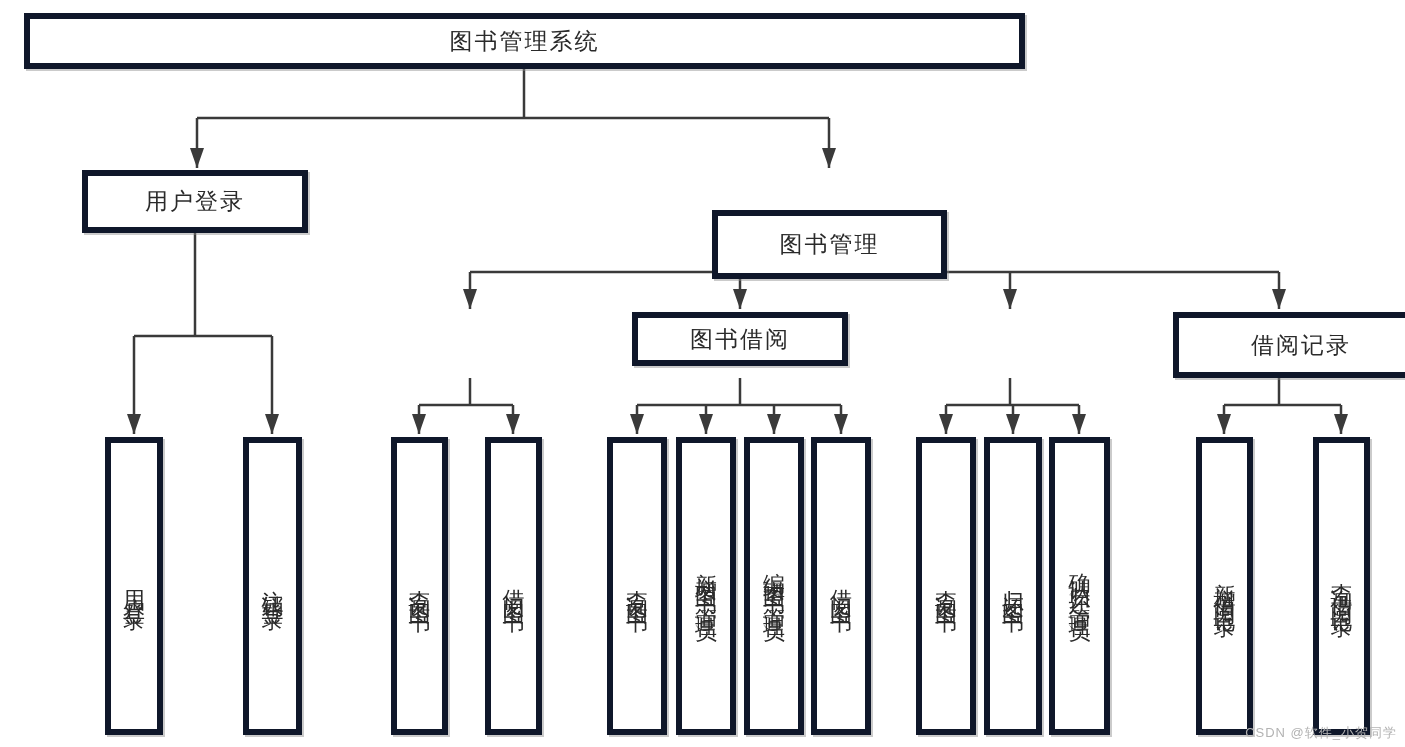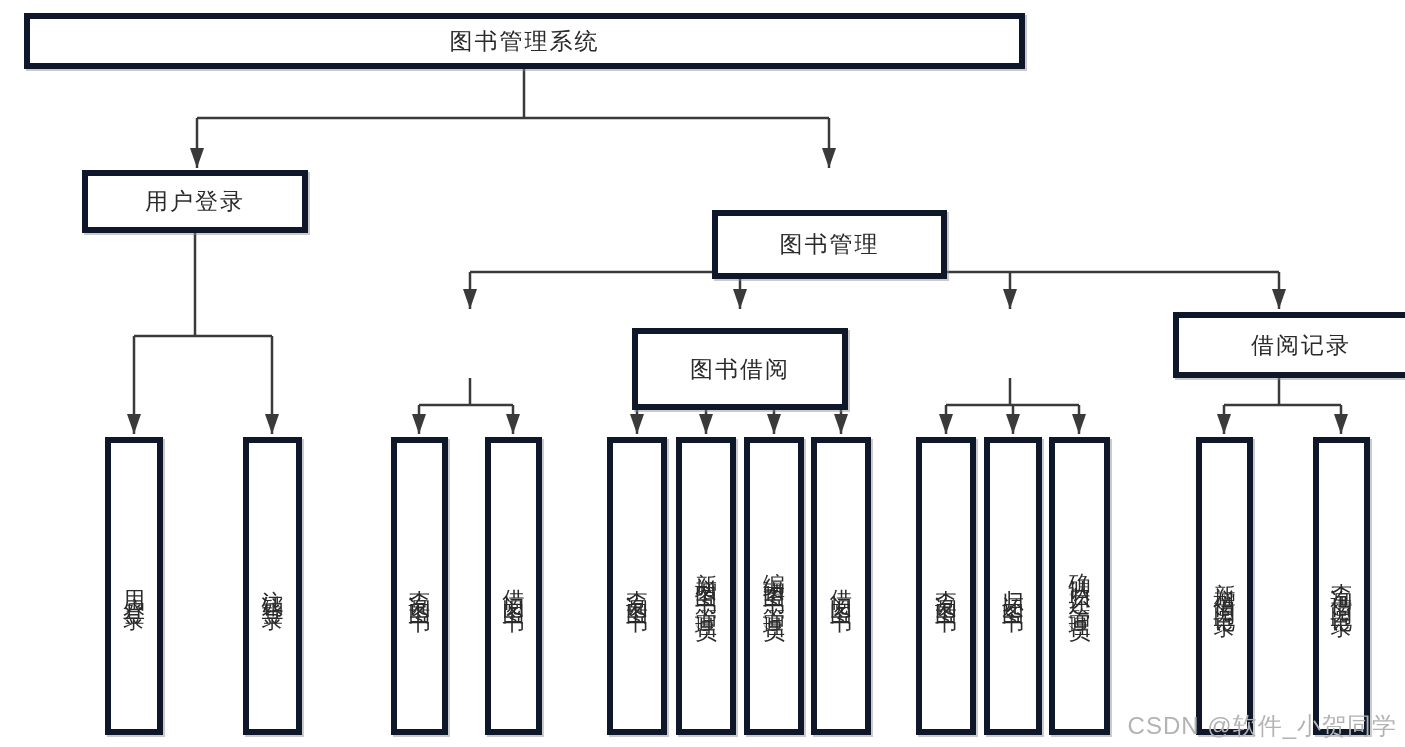--- a/index.html
+++ b/index.html
@@ -21,21 +21,21 @@
     font-size:22px;
   }
   .node.v span {
     writing-mode:vertical-rl; text-orientation:mixed;
     letter-spacing:7px; line-height:1.1;
     word-break:break-all; line-break:anywhere;
     display:block; max-height:284px; text-align:center;
   }
   .watermark {
     position:absolute; right:8px; bottom:5px;
-    font-size:24px; letter-spacing:1px; color:#b3b3b3; white-space:nowrap;
+    font-size:13px; letter-spacing:1px; color:#b3b3b3; white-space:nowrap;
   }
 </style>
 </head>
 <body>
 
 <div class="canvas">
 
   <svg class="wires" viewBox="0 0 1405 747">
     <defs>
       <marker id="ah" orient="auto" markerUnits="userSpaceOnUse" markerWidth="24" markerHeight="18" refX="20" refY="7">
@@ -99,21 +99,21 @@
     <span>图书管理系统</span>
   </div>
 
   <div class="node h" style="left:82px; top:170px; width:226px; height:63px;">
     <span>用户登录</span>
   </div>
   <div class="node h" style="left:712px; top:170px; width:235px; height:69px;margin-top:40px;">
     <span>图书管理</span>
   </div>
 
-  <div class="node h" style="left:632px; top:312px; width:216px; height:82px;margin-top:16px;">
+  <div class="node h" style="left:632px; top:312px; width:216px; height:54px;">
     <span>图书借阅</span>
   </div>
   <div class="node h" style="left:1173px; top:312px; width:256px; height:66px;">
     <span>借阅记录</span>
   </div>
 
   <div class="node v" style="left:105px; top:437px; width:58px; height:298px;">
     <span>用户登录</span>
   </div>
   <div class="node v" style="left:243px; top:437px; width:59px; height:298px;">

